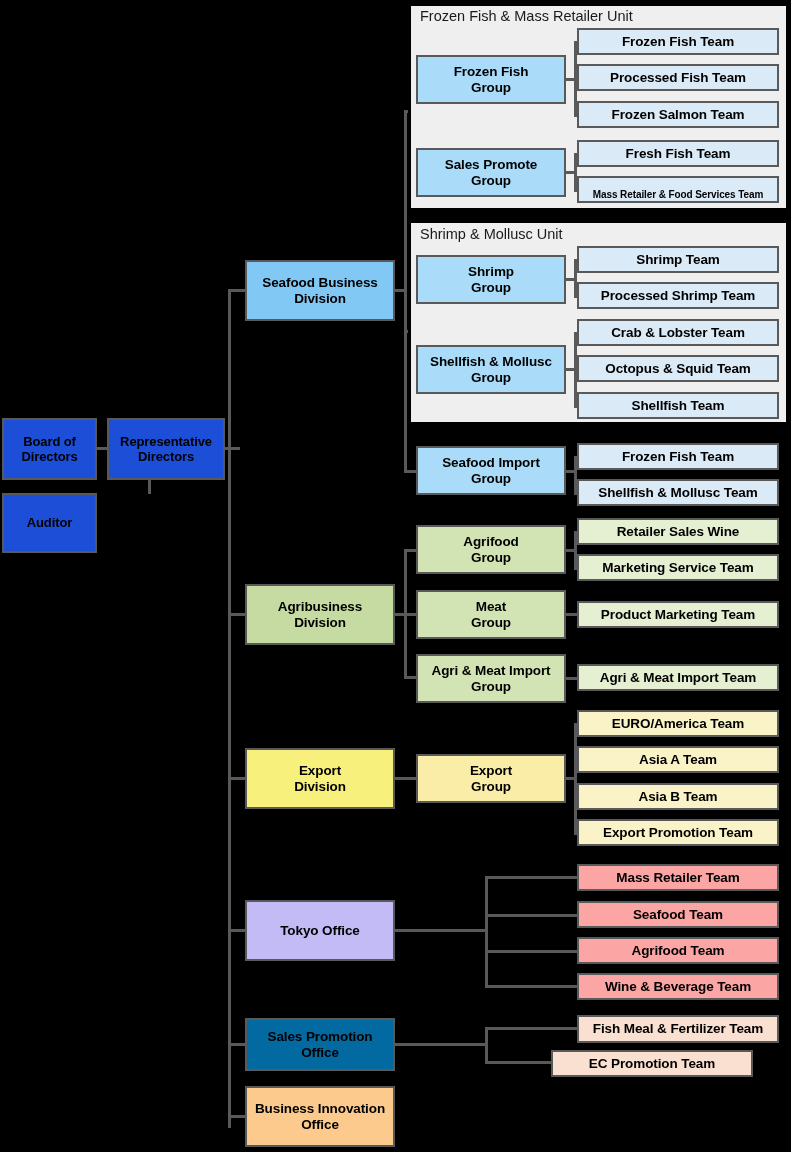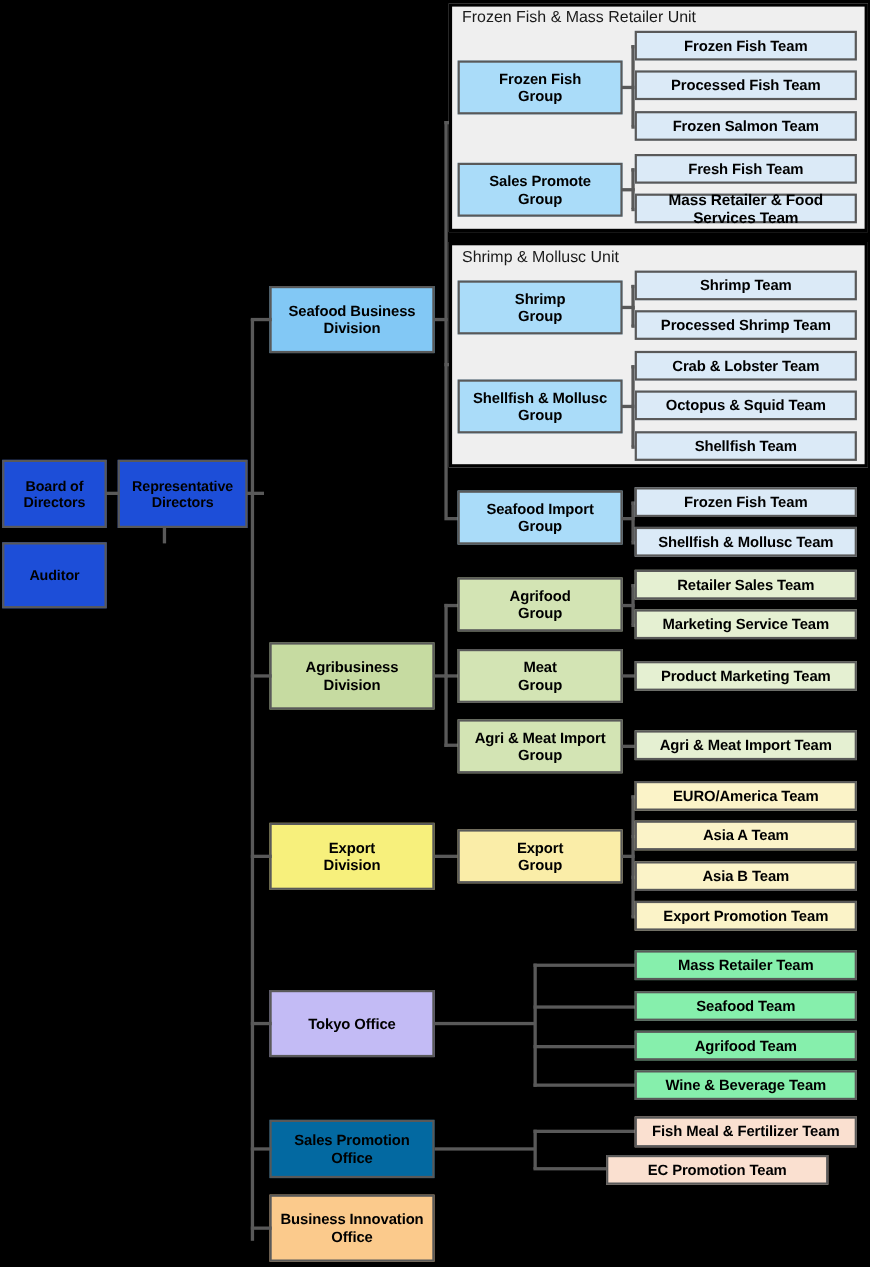--- a/index.html
+++ b/index.html
@@ -46,35 +46,35 @@
   .line {
     position: absolute;
     background: #595959;
   }
   .hline { height: 3px; }
   .vline { width: 3px; }
 
   
   .f13 { font-size: 13px; }
   .f135 { font-size: 13.5px; }
-  .f11 { font-size: 14px; }
+  .f11 { font-size: 10px; align-items: flex-end; }
 
   
   .c-white   { background: #1d4ed8; }
   .c-seafood { background: #82c8f5; }
   .c-group-b { background: #aadcf9; }
   .c-team-b  { background: #dbeaf7; }
   .c-agri    { background: #c6dba1; }
   .c-group-g { background: #d3e4b4; }
   .c-team-g  { background: #e5f0d2; }
   .c-export  { background: #f7f07c; }
   .c-group-y { background: #faeda8; }
   .c-team-y  { background: #fbf3c8; }
   .c-tokyo   { background: #c3bbf5; }
-  .c-team-p  { background: #86efac; }
+  .c-team-p  { background: #fca5a5; }
   .c-sales   { background: #0369a1; justify-content: center; }
   .c-team-o  { background: #fae0d0; }
   .c-biz     { background: #fbca8c; }
 </style>
 </head>
 <body>
 
 <div id="chart">
 
   <div class="box c-white f13" style="left:2px; top:418px; width:95px; height:62px;">
@@ -269,21 +269,21 @@
       <span>Agrifood</span><br>
       <span>Group</span>
     </span>
   </div>
   <div class="line hline" style="left:565px; top:549px; width:12px;"></div>
   <div class="line vline" style="left:574px; top:531px; height:37px;"></div>
   <div class="line hline" style="left:574px; top:531px; width:6px;"></div>
   <div class="line hline" style="left:574px; top:567px; width:6px;"></div>
 
   <div class="box c-team-g f135" style="left:577px; top:518px; width:202px; height:27px;">
-    <span>Retailer Sales Team</span>
+    <span>Retailer Sales Wine</span>
   </div>
   <div class="box c-team-g f135" style="left:577px; top:554px; width:202px; height:27px;">
     <span>Marketing Service Team</span>
   </div>
 
   <div class="box c-group-g f135" style="left:416px; top:590px; width:150px; height:49px;">
     <span>
       <span>Meat</span><br>
       <span>Group</span>
     </span>

